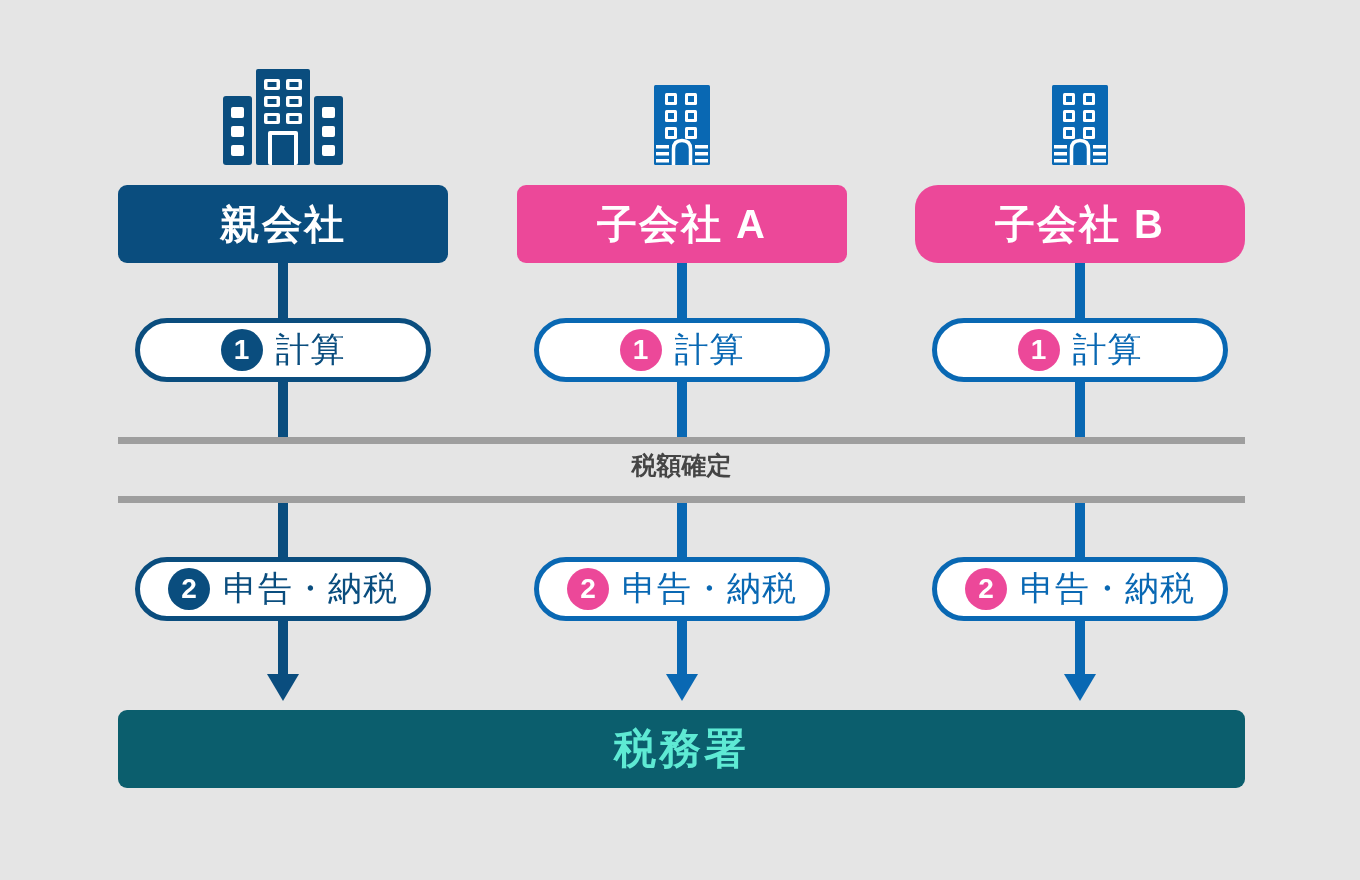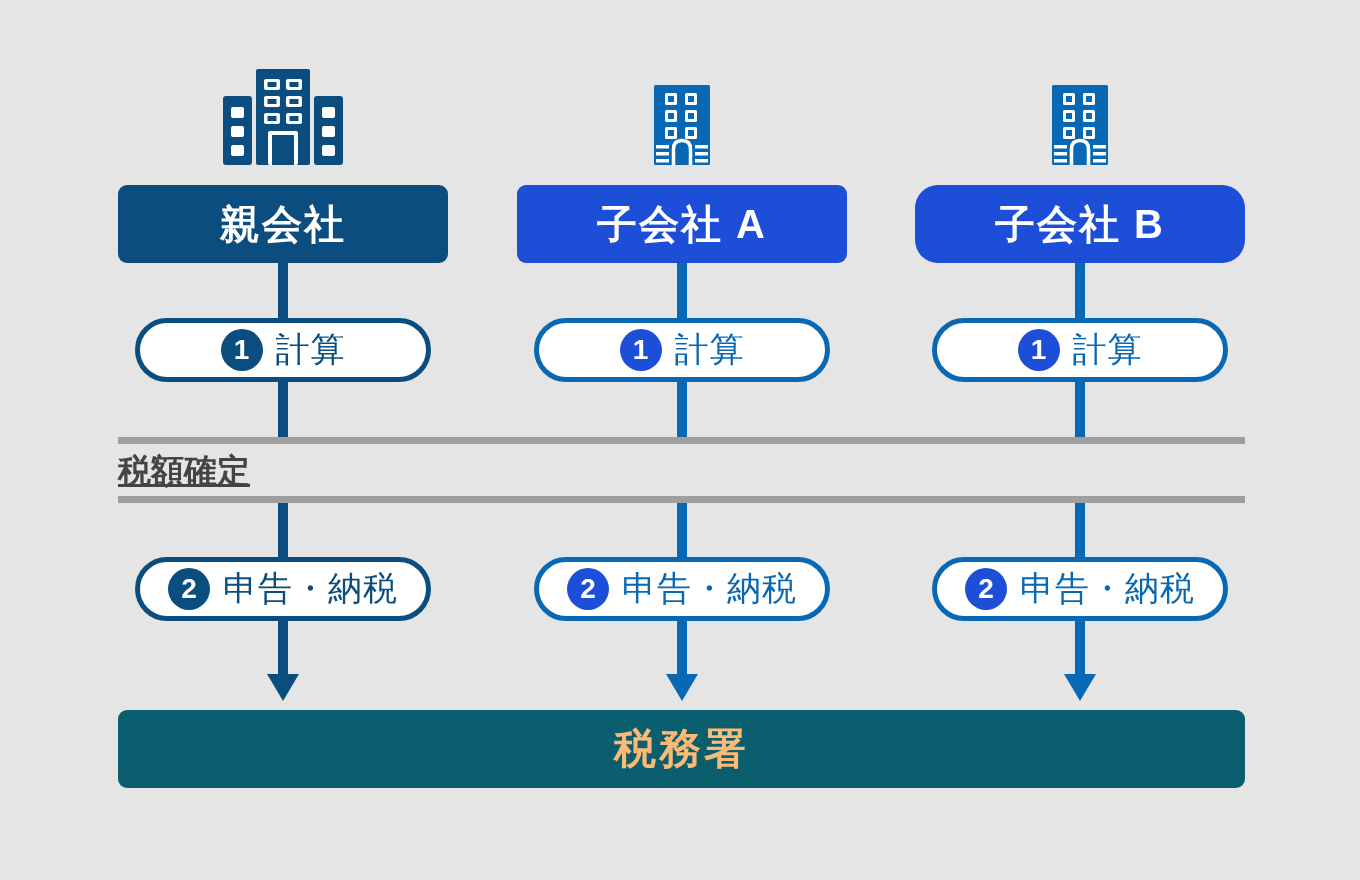--- a/index.html
+++ b/index.html
@@ -23,21 +23,21 @@
     border-radius: 9px;
     display: flex;
     align-items: center;
     justify-content: center;
     color: #ffffff;
     font-size: 40px;
     font-weight: bold;
     letter-spacing: 2px;
   }
   .bg-navy { background: #0a4d7e; }
-  .bg-blue { background: #1d4ed8; }
+  .bg-blue { background: #ec4899; }
 
   
   .vline {
     position: absolute;
     width: 10px;
   }
   .line-navy { background: #0a4d7e; }
   .line-blue { background: #0968b3; }
 
   .arrow-head {
@@ -91,40 +91,40 @@
     width: 1127px;
     height: 7px;
     background: #9e9e9e;
     z-index: 1;
   }
   .band-label {
     position: absolute;
     left: 118px;
     width: 1127px;
     top: 449px;
-    font-size: 33px;
+    text-align: center;
+    font-size: 25px;
     font-weight: bold;
     color: #444444;
     z-index: 1;
-    text-decoration: underline;
   }
 
   
   .dest-banner {
     position: absolute;
     left: 118px;
     top: 710px;
     width: 1127px;
     height: 78px;
     background: #0b5e6d;
     border-radius: 9px;
     display: flex;
     align-items: center;
     justify-content: center;
-    color: #fdba74;
+    color: #5eead4;
     font-size: 42px;
     font-weight: bold;
     letter-spacing: 3px;
   }
 
   .building { position: absolute; }
 </style>
 </head>
 <body>
 

